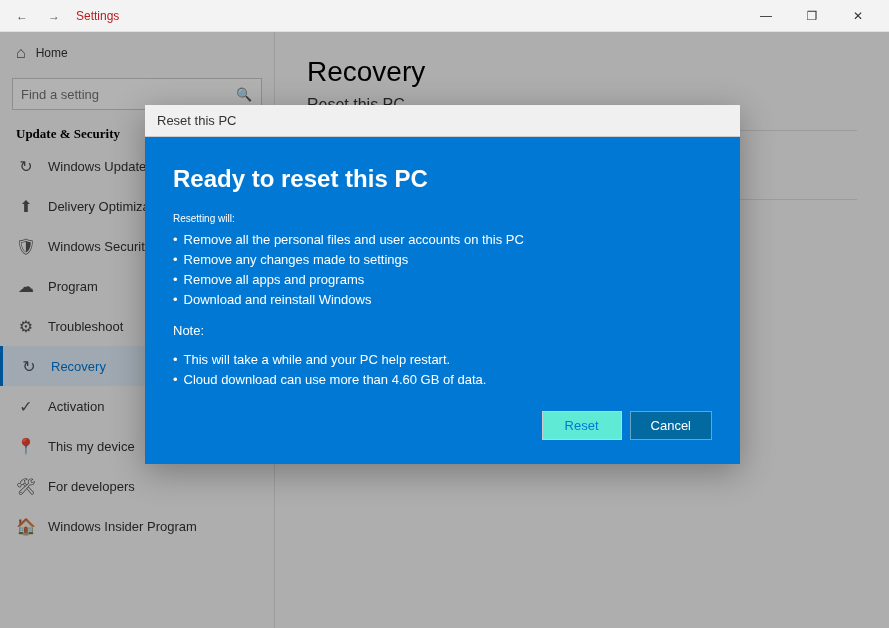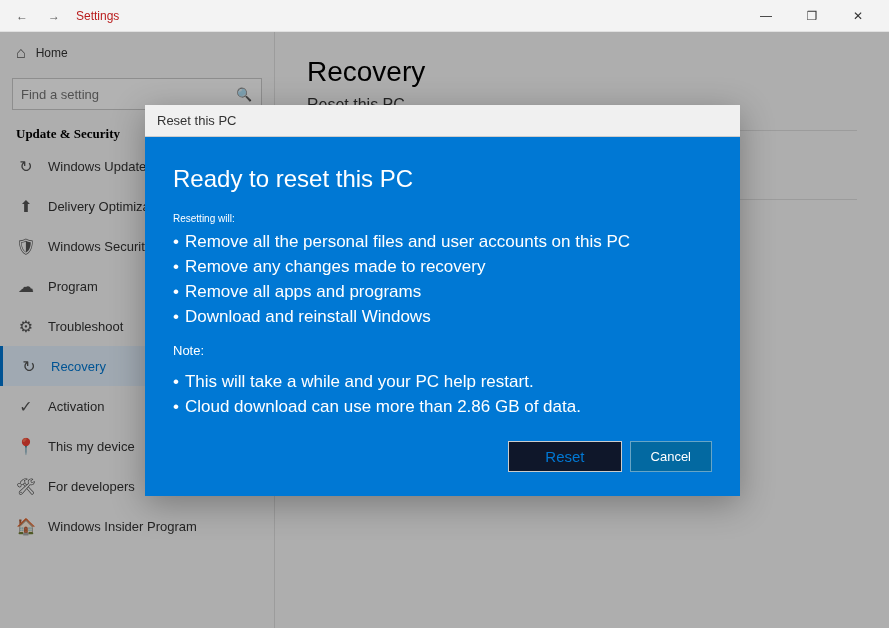--- a/index.html
+++ b/index.html
@@ -209,35 +209,35 @@
       font-size: 13px;
       color: #333;
       border-bottom: 1px solid #ccc;
     }
     .dialog-body {
       background: #0078d4;
       padding: 28px 28px 24px 28px;
     }
     .dialog-heading {
       font-size: 24px;
-      font-weight: 400;
+      font-weight: 700;
       color: white;
       margin-bottom: 20px;
     }
     .dialog-section-label {
       font-size: 10px;
       color: white;
       margin-bottom: 8px;
     }
     .dialog-list {
       list-style: none;
       margin-bottom: 16px;
     }
     .dialog-list li {
-      font-size: 17px;
+      font-size: 13px;
       color: white;
       margin-bottom: 5px;
       display: flex;
       align-items: flex-start;
       gap: 6px;
     }
     .dialog-list li::before {
       content: '•';
       flex-shrink: 0;
     }
@@ -246,25 +246,25 @@
       color: white;
       margin-bottom: 14px;
     }
     .dialog-buttons {
       display: flex;
       justify-content: flex-end;
       gap: 8px;
       margin-top: 24px;
     }
     .btn-reset {
-      background: #0f172a;
+      background: #5eead4;
       color: #0078d4;
       border: 1px solid #ccc;
-      padding: 6px 36px;
-      font-size: 15px;
+      padding: 6px 20px;
+      font-size: 13px;
       cursor: pointer;
       min-width: 80px;
     }
     .btn-cancel {
       background: #0369a1;
       color: white;
       border: 1px solid rgba(255,255,255,0.4);
       padding: 6px 20px;
       font-size: 13px;
       cursor: pointer;
@@ -366,37 +366,37 @@
   <div class="dialog-titlebar">Reset this PC</div>
   <div class="dialog-body">
     <div class="dialog-heading">Ready to reset this PC</div>
 
     <div class="dialog-section-label">Resetting will:</div>
     <ul class="dialog-list">
       <li>
           <span>Remove all the personal files and user accounts on this PC</span>
         </li>
       <li>
-          <span>Remove any changes made to recovery</span>
+          <span>Remove any changes made to settings</span>
         </li>
       <li>
           <span>Remove all apps and programs</span>
         </li>
       <li>
           <span>Download and reinstall Windows</span>
         </li>
     </ul>
 
     <div class="dialog-note-label">Note:</div>
     <ul class="dialog-list">
       <li>
           <span>This will take a while and your PC help restart.</span>
         </li>
       <li>
-          <span>Cloud download can use more than 2.86 GB of data.</span>
+          <span>Cloud download can use more than 4.60 GB of data.</span>
         </li>
     </ul>
 
     <div class="dialog-buttons">
       <button class="btn-reset">Reset</button>
       <button class="btn-cancel">Cancel</button>
     </div>
   </div>
 </div>
 

